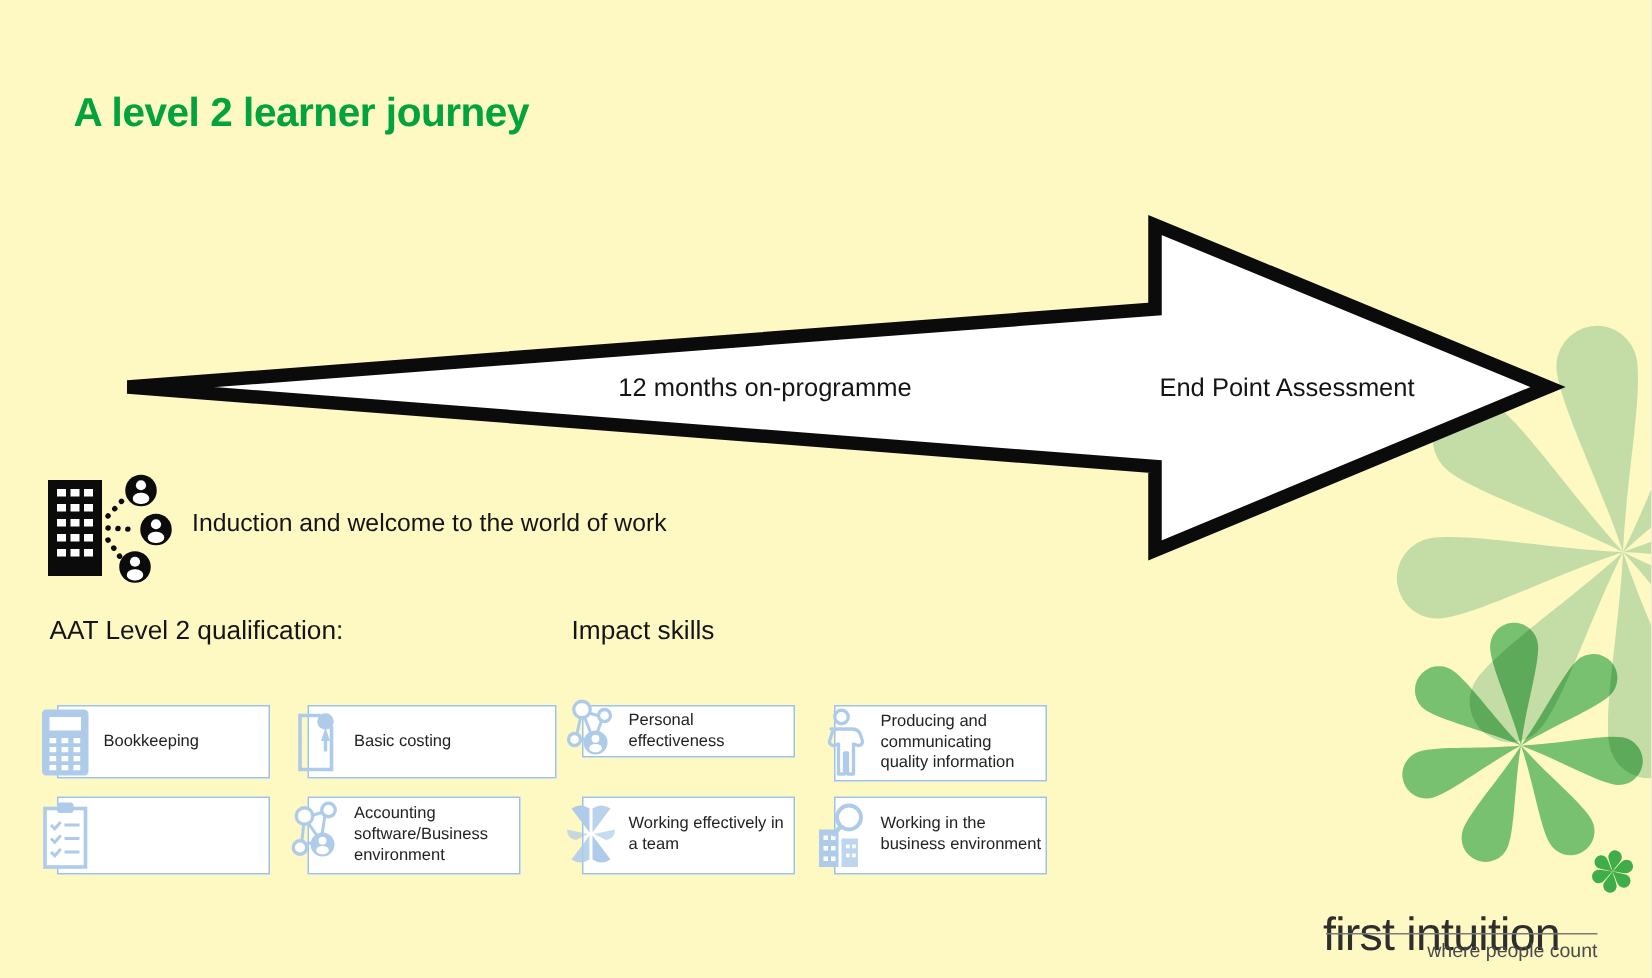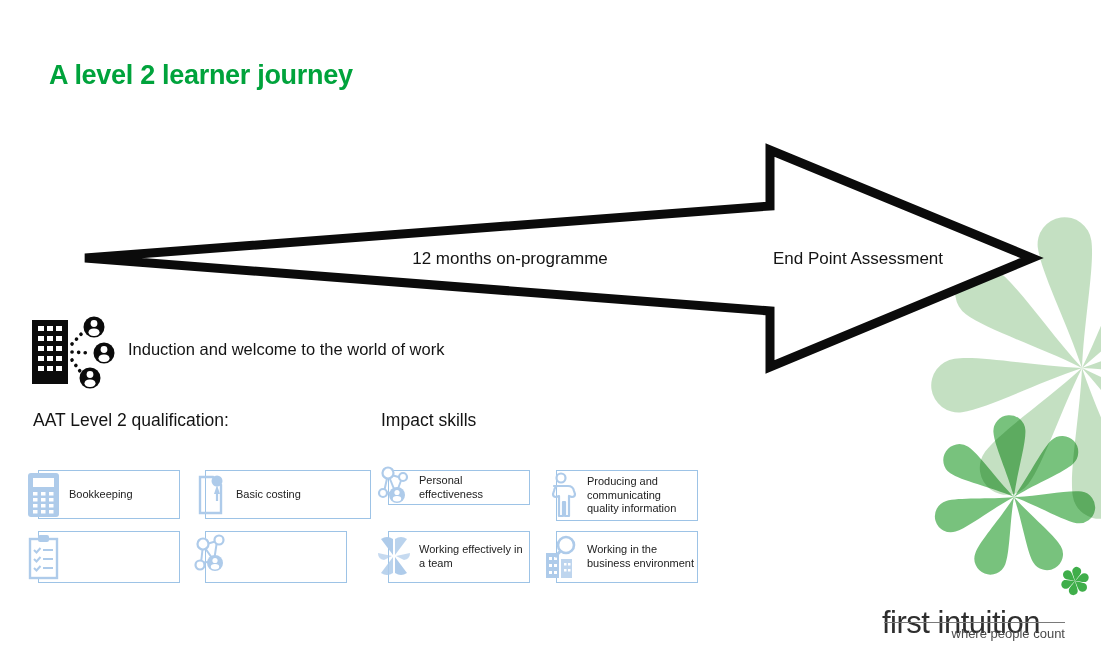--- a/index.html
+++ b/index.html
@@ -1,17 +1,17 @@
 <!DOCTYPE html>
 <html><head>
 <meta charset="utf-8">
 <style>
   html,body{margin:0;padding:0;background:#e8e8e8;}
   .stage{
-    position:relative;width:1101px;height:652px;background:#ffffff;
+    position:relative;width:1101px;height:652px;background:#fef9c3;
     overflow:hidden;font-family:"Liberation Sans",sans-serif;color:#1a1a1a;
   }
   .abs{position:absolute;}
   .slide-title{
     left:49px;top:60px;font-size:27px;font-weight:700;color:#00A33C;
     letter-spacing:-0.3px;
   }
   .arrow-svg{left:0;top:0;z-index:2;}
   .arrow-label{
     z-index:3;font-size:17px;color:#141414;text-align:center;white-space:nowrap;
@@ -173,20 +173,21 @@
           <line x1="24" y2="28" y1="8" x2="21"></line>
         <line x1="8" y1="30" x2="21" y2="28"></line>
       </g>
       <circle cx="10" cy="11" r="5.5" fill="#fff" stroke="#AECBEA" stroke-width="2.2"></circle>
       <circle cx="26" cy="7" r="4.5" fill="#fff" stroke="#AECBEA" stroke-width="2.2"></circle>
       <circle cx="7" cy="32" r="4.5" fill="#fff" stroke="#AECBEA" stroke-width="2.2"></circle>
       <circle cx="22" cy="30" r="8" fill="#AECBEA"></circle>
       <circle cx="22" cy="27.5" r="2.6" fill="#fff"></circle>
       <rect x="17.8" y="31" width="8.4" height="5.5" rx="4" fill="#fff"></rect>
     </svg>
+    <span>Accounting software/Business environment</span>
   </div>
 
   <div class="skill-box" style="left:388px;top:470px;width:142px;height:35px;">
     <svg class="skill-icon" width="36" height="48" viewBox="0 0 36 48">
       <g stroke="#AECBEA" stroke-width="2" fill="none">
         <line x1="12" y1="10" x2="26" y2="14"></line>
           <line x1="12" y1="10" x2="8" y2="28"></line>
         <line x1="26" y1="14" x2="20" y2="30"></line>
           <line x1="8" y1="28" x2="20" y2="30"></line>
         <line x1="12" y1="10" x2="20" y2="30"></line>

